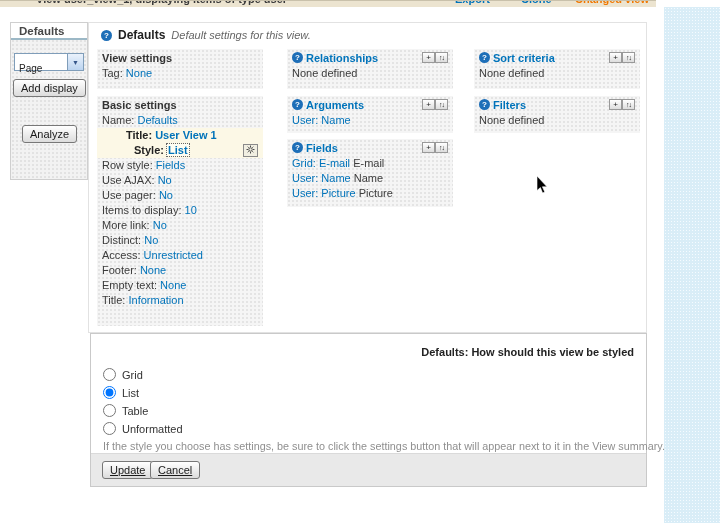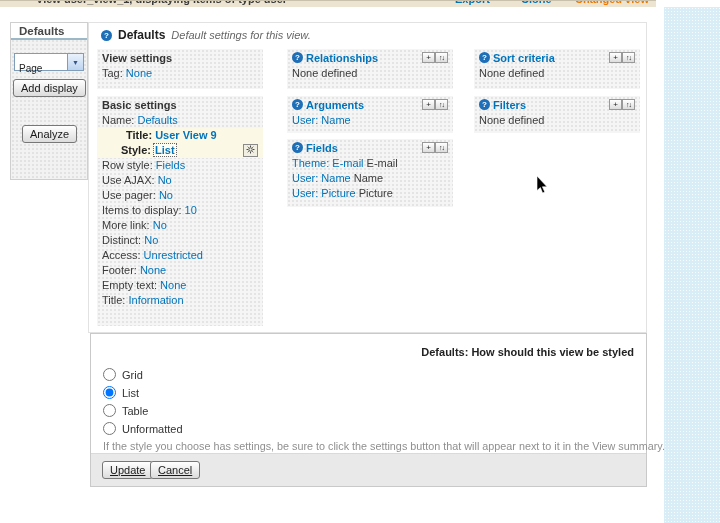--- a/index.html
+++ b/index.html
@@ -67,21 +67,21 @@
   .mini-btns { margin-left:auto; display:flex; }
   .mini-btn { width:13px; height:11px; border:1px solid #999;
     background:linear-gradient(#fff,#ddd); font-size:8px; line-height:9px;
     text-align:center; color:#222; cursor:pointer; }
   .mini-btn.rearrange { font-size:7px; letter-spacing:-1px; }
   .vrow { line-height:15px; color:#3c3c3c; white-space:nowrap; }
   .lnk { color:#0073ba; cursor:pointer; }
   .hl { background:#fcf8e6; margin:0 -5px; padding:0 5px; }
   .hl .rowlabel { font-weight:bold; color:#222;margin-left:24px; }
   .hl .lnk { font-weight:bold; }
-  .style-row { padding-left:0; }
+  .style-row { padding-left:13px; }
   .focus-box { outline:1px dotted #666; background:#fffef2; padding:0 1px; }
   .gear-btn { float:right; width:15px; height:13px; border:1px solid #8a8a8a;
     background:#f1efe2; text-align:center; line-height:10px; margin-top:1px; cursor:pointer; }
 
   .box-view-settings { left:8px; top:26px; height:40px; }
   .box-basic       { left:8px; top:73px; height:230px; }
   .box-relationships { left:198px; top:26px; height:40px; }
   .box-arguments   { left:198px; top:73px; height:37px; }
   .box-fields      { left:198px; top:116px; height:68px; }
   .box-sort        { left:385px; top:26px; height:40px; }
@@ -148,21 +148,21 @@
   <div class="vbox box-basic">
     <div class="vbox-head">
       <span class="vbox-title-plain">Basic settings</span>
     </div>
     <div class="vrow">
       <span class="rowlabel">Name:</span>
       <span class="lnk">Defaults</span>
     </div>
     <div class="vrow hl">
       <span class="rowlabel">Title:</span>
-      <span class="lnk">User View 9</span>
+      <span class="lnk">User View 1</span>
     </div>
     <div class="vrow hl style-row">
       <span class="gear-btn"><svg width="9" height="9" viewBox="0 0 10 10">
             <path d="M5 .6v1.6M5 7.8v1.6M.6 5h1.6M7.8 5h1.6M1.9 1.9l1.1 1.1M7 7l1.1 1.1M8.1 1.9L7 3M3 7L1.9 8.1" stroke="#444" stroke-width="1.1" fill="none"></path>
             <circle cx="5" cy="5" r="1.9" fill="none" stroke="#444" stroke-width="1"></circle>
           </svg></span>
       <span class="rowlabel">Style:</span>
       <span class="lnk focus-box">List</span>
     </div>
     <div class="vrow">
@@ -236,21 +236,21 @@
   <div class="vbox box-fields">
     <div class="vbox-head">
       <span class="help-icon">?</span>
       <span class="vbox-title-link">Fields</span>
       <span class="mini-btns">
         <span class="mini-btn">+</span>
         <span class="mini-btn rearrange">↑↓</span>
       </span>
     </div>
     <div class="vrow">
-      <span class="lnk">Theme: E-mail</span>
+      <span class="lnk">Grid: E-mail</span>
       <span>E-mail</span>
     </div>
     <div class="vrow">
       <span class="lnk">User: Name</span>
       <span>Name</span>
     </div>
     <div class="vrow">
       <span class="lnk">User: Picture</span>
       <span>Picture</span>
     </div>

